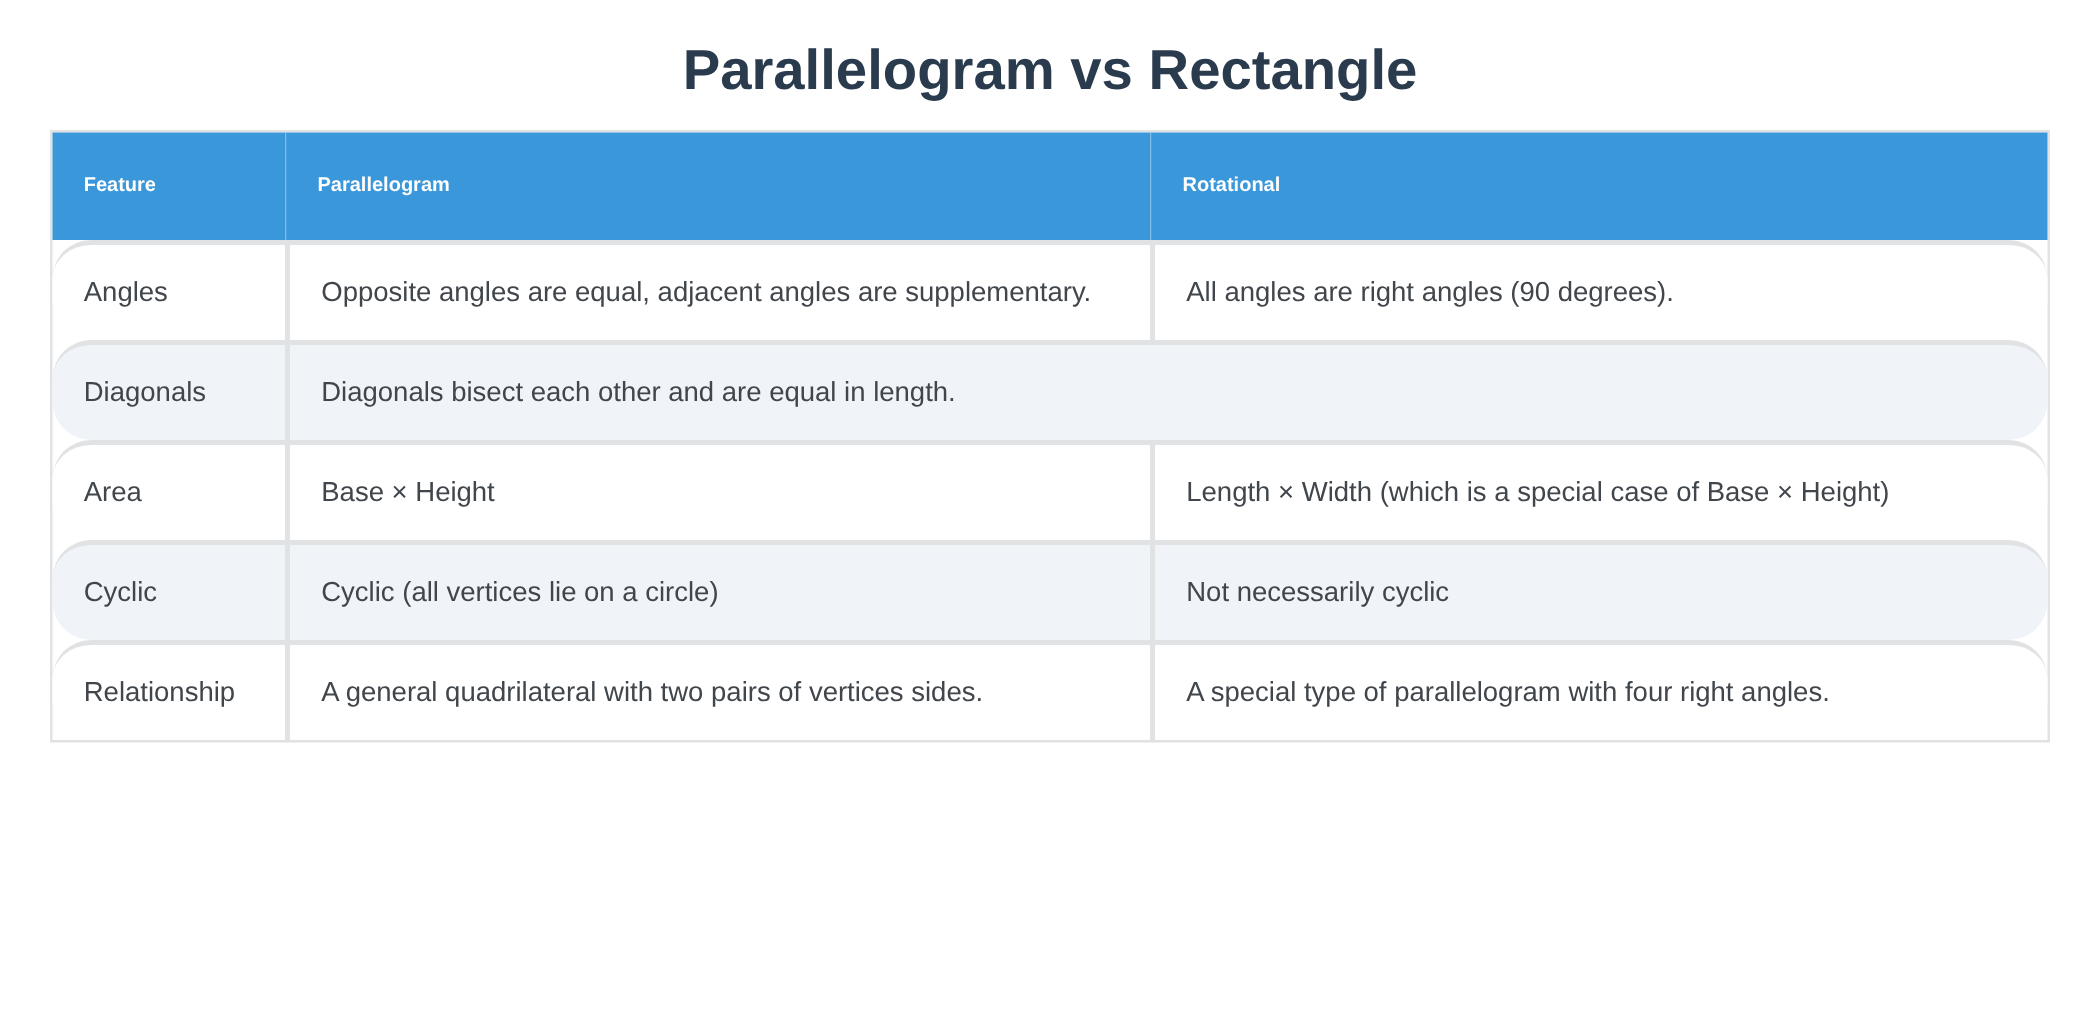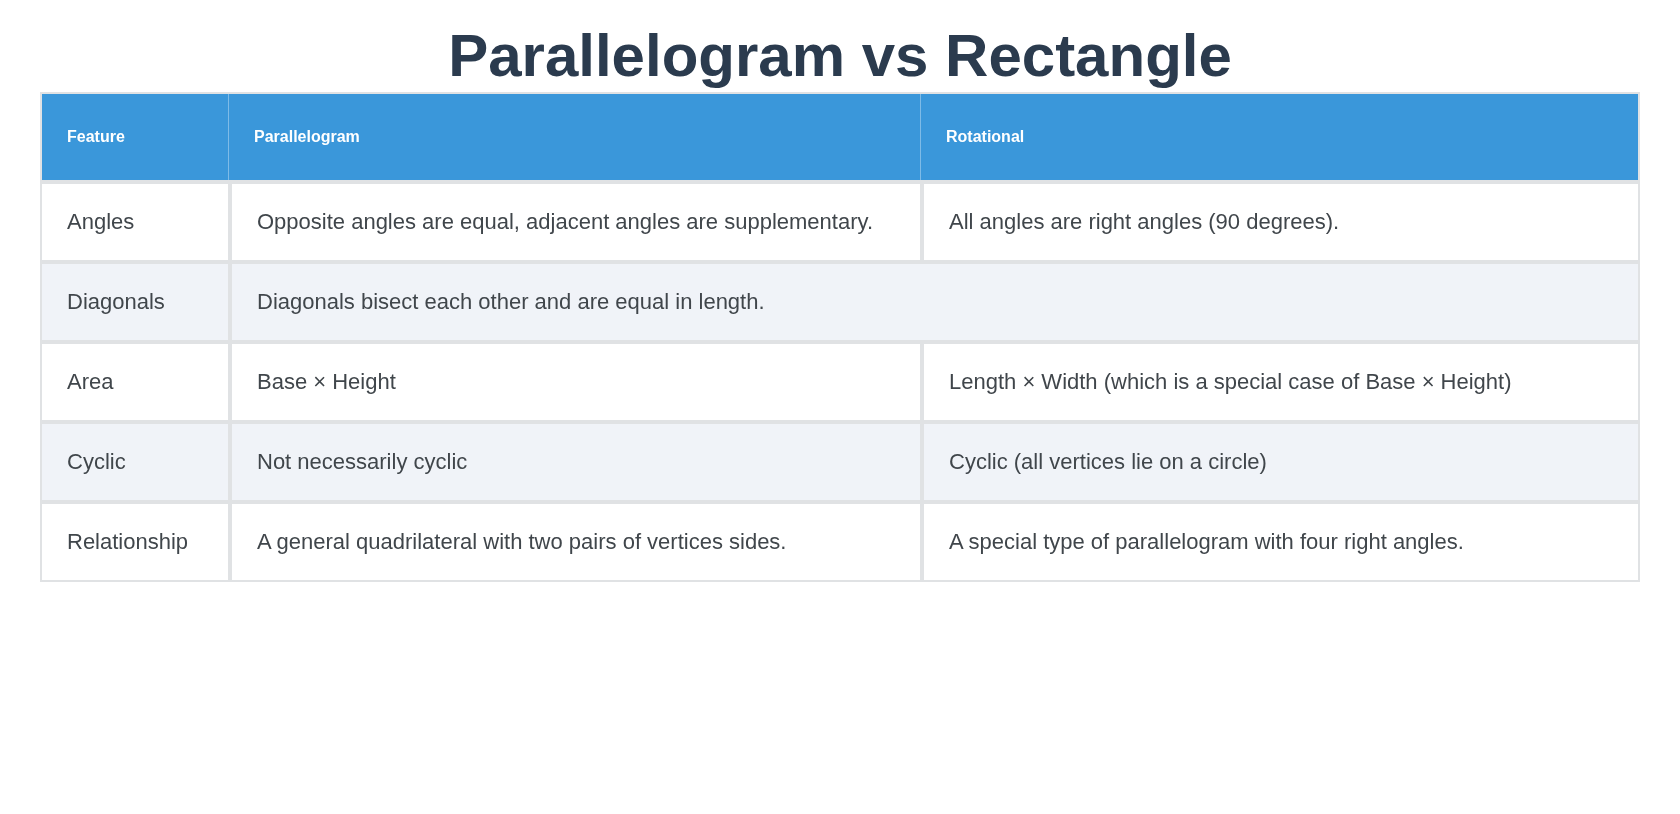--- a/index.html
+++ b/index.html
@@ -13,23 +13,23 @@
     --header-bg: #3a97da;
     --header-text: #ffffff;
     --title-text: #2b3b4e;
     --body-text: #40464b;
     --row-bg: #ffffff;
     --row-alt-bg: #f0f3f8;
     --border: #e0e2e4;
   }
   .page-title {
     margin-top: 30px;
-    margin-bottom: 10px;
+    margin-bottom: 22px;
     text-align: center;
-    font-size: 60px;
+    font-size: 45px;
     line-height: 52px;
     font-weight: bold;
     color: var(--title-text);
   }
   .comparison-table {
     margin: 0 40px;
     border: 2px solid var(--border);
   }
   .header-row {
     display: grid;
@@ -48,20 +48,21 @@
     align-items: center;
   }
   .header-cell + .header-cell {
     border-left: 1px solid rgba(255,255,255,0.35);
   }
   .body-row {
     display: grid;
     grid-template-columns: 186px 692px 1fr;
     border-top: 4px solid var(--border);
     background: var(--row-bg);
+    border-radius: 31px;
   }
   .body-row:nth-child(even) { background: var(--row-alt-bg); }
   .cell {
     font-size: 22px;
     line-height: 34px;
     color: var(--body-text);
     padding: 21px 24px 21px 25px;
     display: flex;
     align-items: center;
   }
@@ -91,22 +92,22 @@
       <div class="cell">Diagonals</div>
       <div class="cell">Diagonals bisect each other and are equal in length.</div>
     </div>
     <div class="body-row">
       <div class="cell">Area</div>
       <div class="cell">Base × Height</div>
       <div class="cell">Length × Width (which is a special case of Base × Height)</div>
     </div>
     <div class="body-row">
       <div class="cell">Cyclic</div>
+      <div class="cell">Cyclic (all vertices lie on a circle)</div>
       <div class="cell">Not necessarily cyclic</div>
-      <div class="cell">Cyclic (all vertices lie on a circle)</div>
     </div>
     <div class="body-row">
       <div class="cell">Relationship</div>
       <div class="cell">A general quadrilateral with two pairs of vertices sides.</div>
       <div class="cell">A special type of parallelogram with four right angles.</div>
     </div>
   </div>
 </div>
 
 </body></html>

